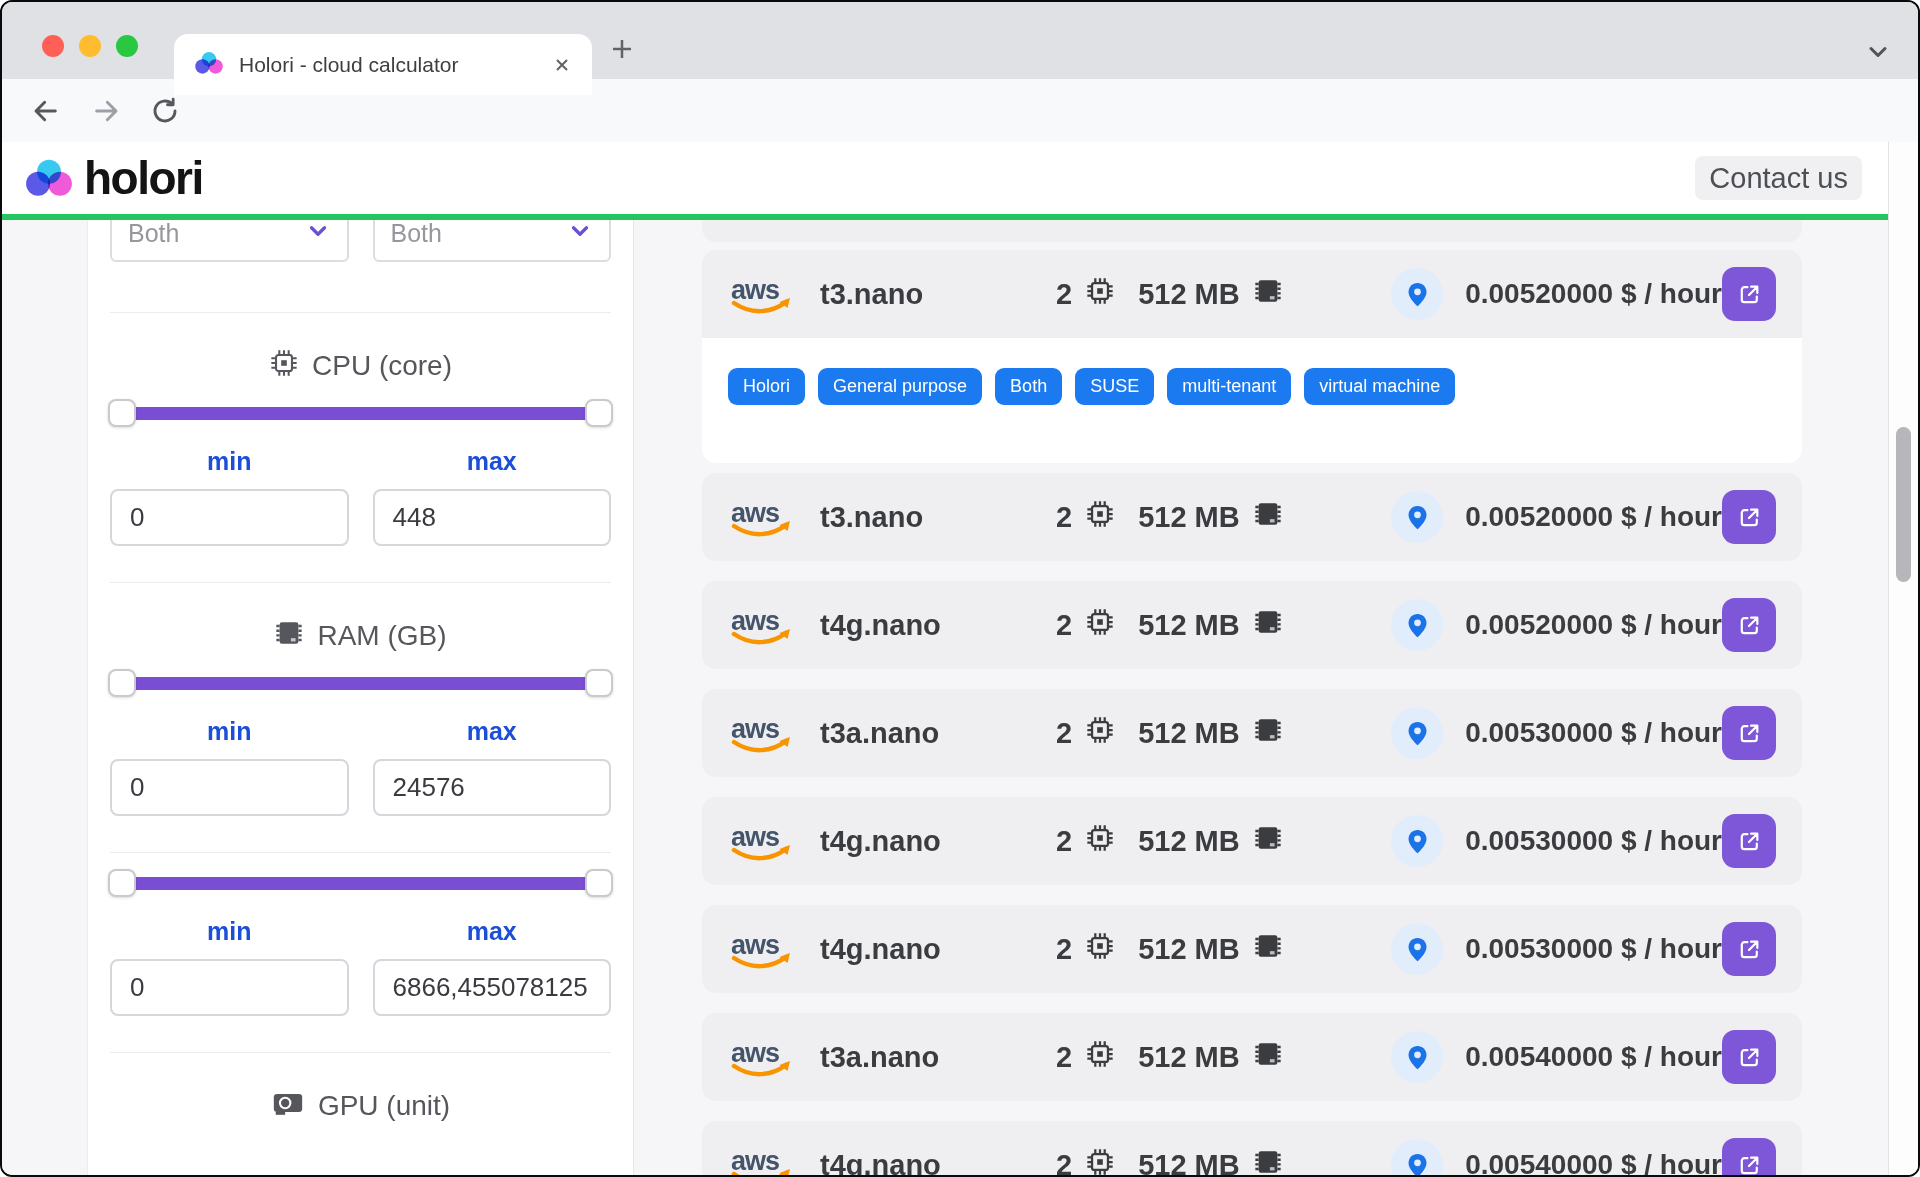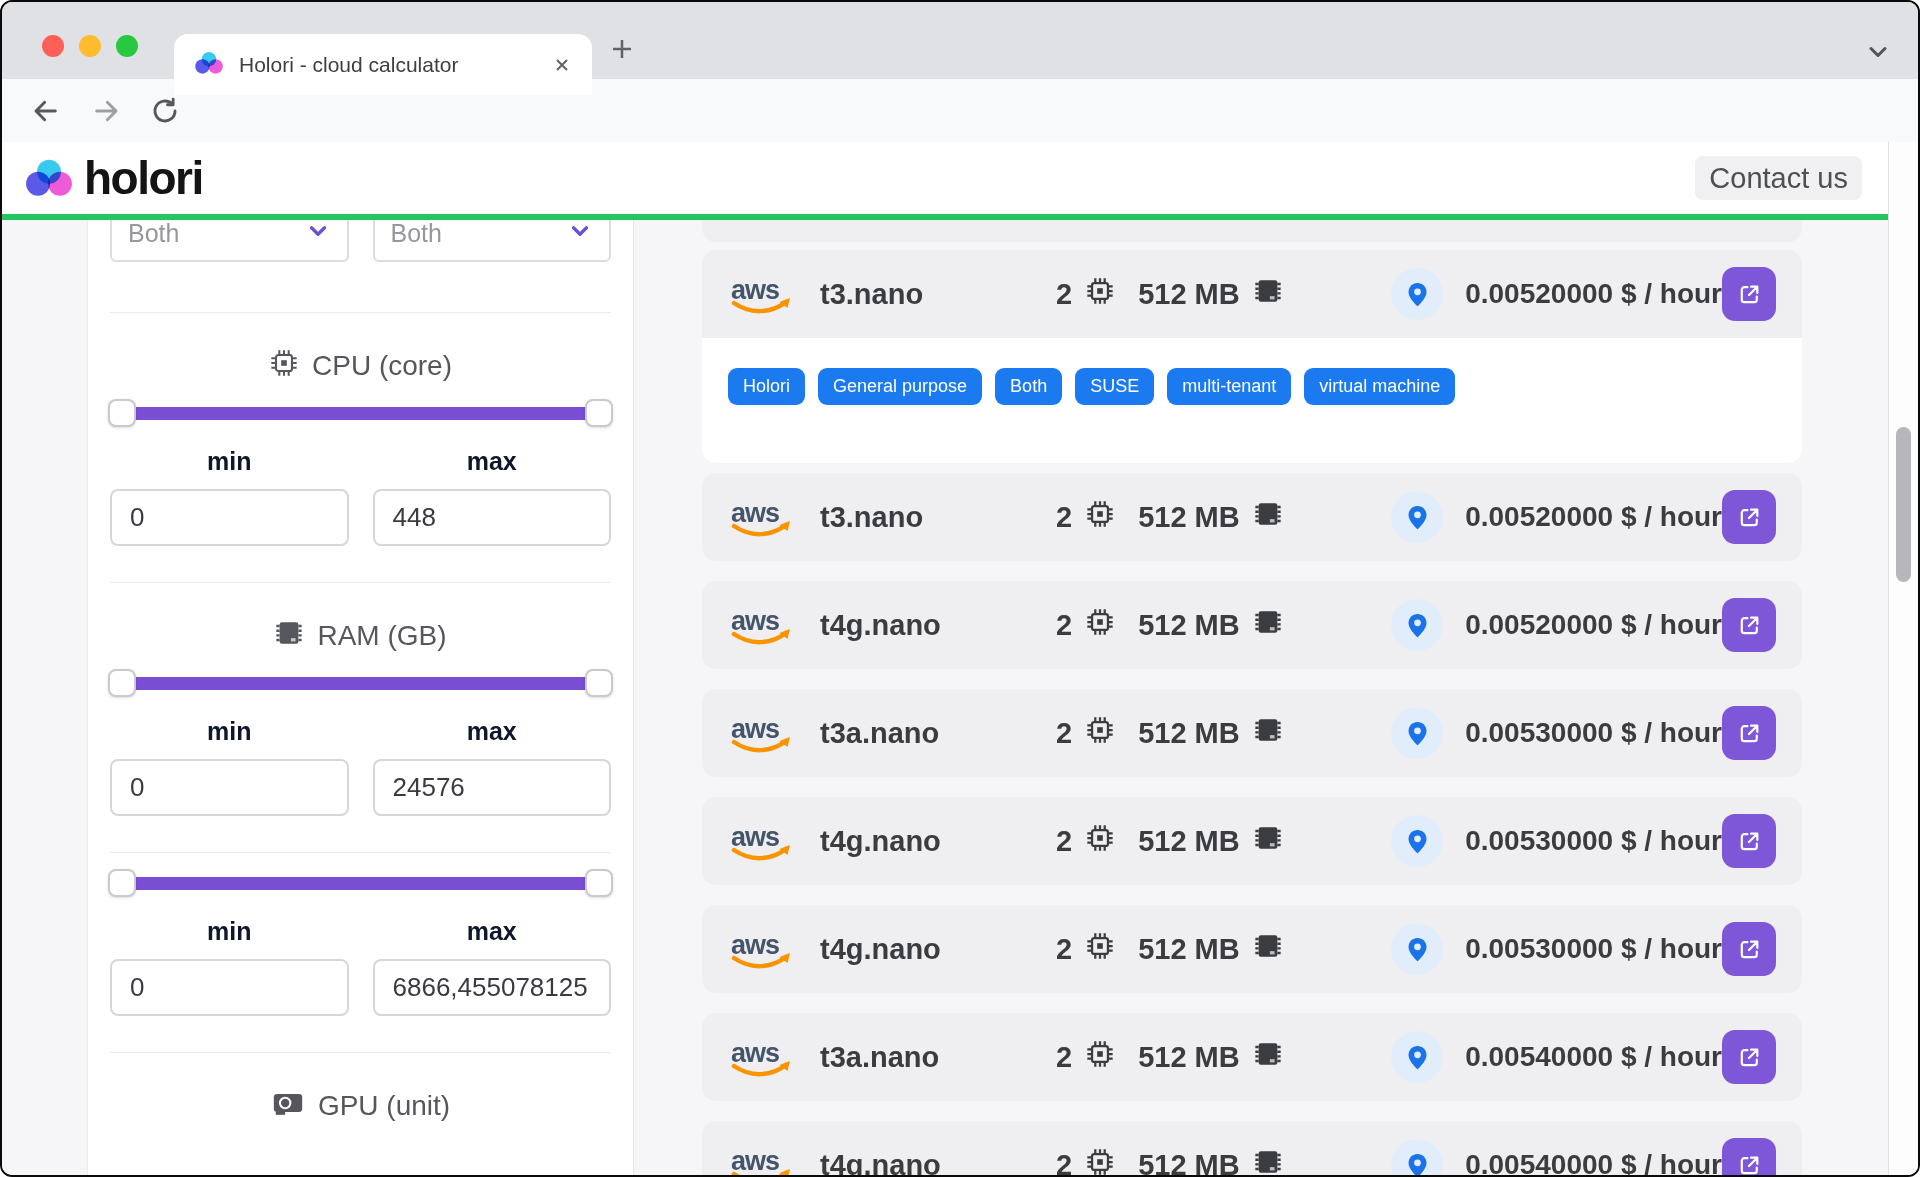--- a/index.html
+++ b/index.html
@@ -49,21 +49,21 @@
   .divider { height:1px; background:#ececef; margin-top:50px; }
   .section .divider { margin-top:36px; }
   .section-title { margin-top:36px; height:34px; display:flex; justify-content:center; align-items:center;
                    gap:13px; font-size:28px; color:#56575c; }
   .slider { position:relative; height:28px; margin-top:16px; }
   .slider-track { position:absolute; left:10px; right:10px; top:8px; height:13px; background:#7a4ed2; border-radius:7px; }
   .handle { position:absolute; top:0; width:28px; height:28px; background:#fff; border:2px solid #c9c9cf;
             border-radius:8px; box-shadow:0 1px 3px rgba(0,0,0,.14); cursor:pointer; }
   .handle.left{left:-2px}.handle.right{right:-2px}
   .minmax { display:flex; gap:24px; margin-top:20px; }
-  .minmax div { flex:1; height:30px; text-align:center; font-size:25px; font-weight:bold; color:#0f172a; }
+  .minmax div { flex:1; height:30px; text-align:center; font-size:25px; font-weight:bold; color:#1d4ed8; }
   .range-inputs { display:flex; gap:24px; margin-top:12px; }
   .range-inputs input { flex:1; min-width:0; height:57px; border:2px solid #d6d6dc; border-radius:8px;
                         padding:0 18px; font-size:26px; color:#3a3b40; background:#fff; font-family:inherit; }
 
   
   .main { position:absolute; left:700px; top:0; width:1100px; }
   .sliver { height:22px; background:#efeff1; border-radius:0 0 14px 14px; }
   .card { margin-bottom:20px; background:#efeff1; border-radius:14px; }
   .card.expanded { margin-top:8px; margin-bottom:10px; background:transparent; overflow:hidden; }
   .card.expanded .rowline { background:#efeff1; border-radius:14px 14px 0 0; }

